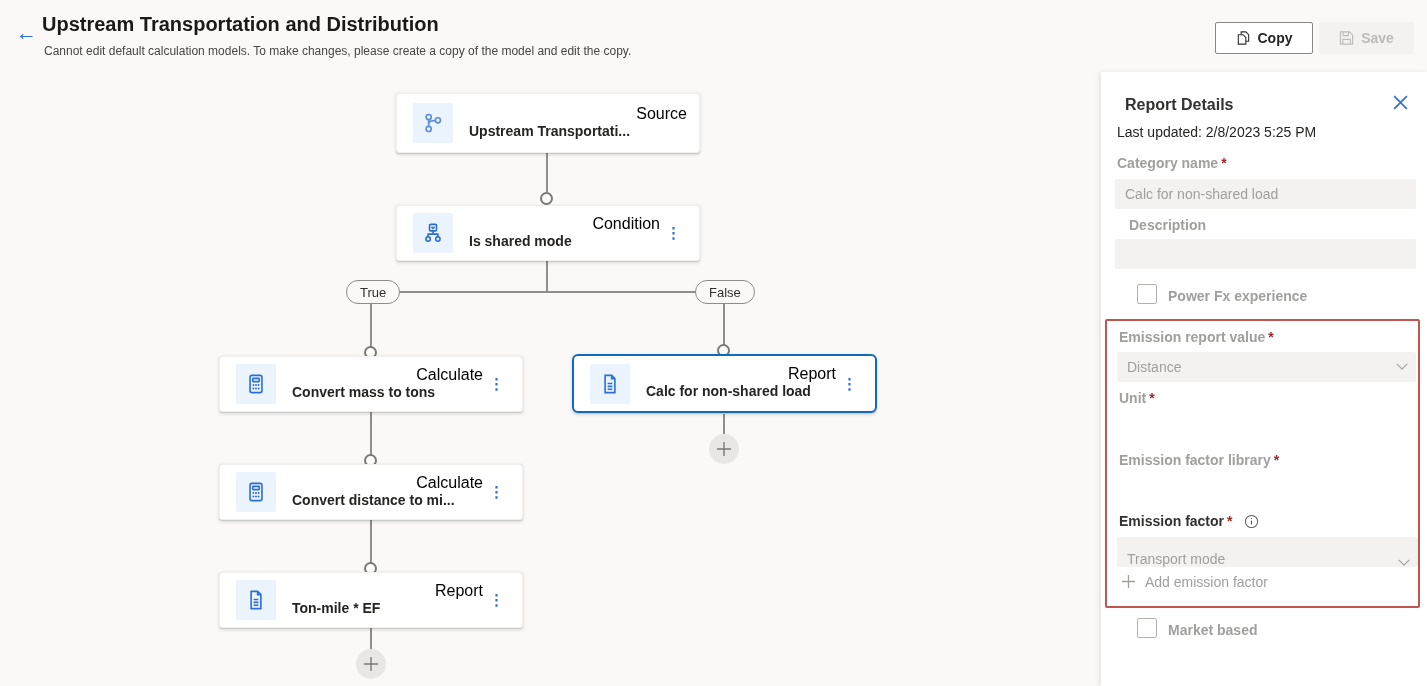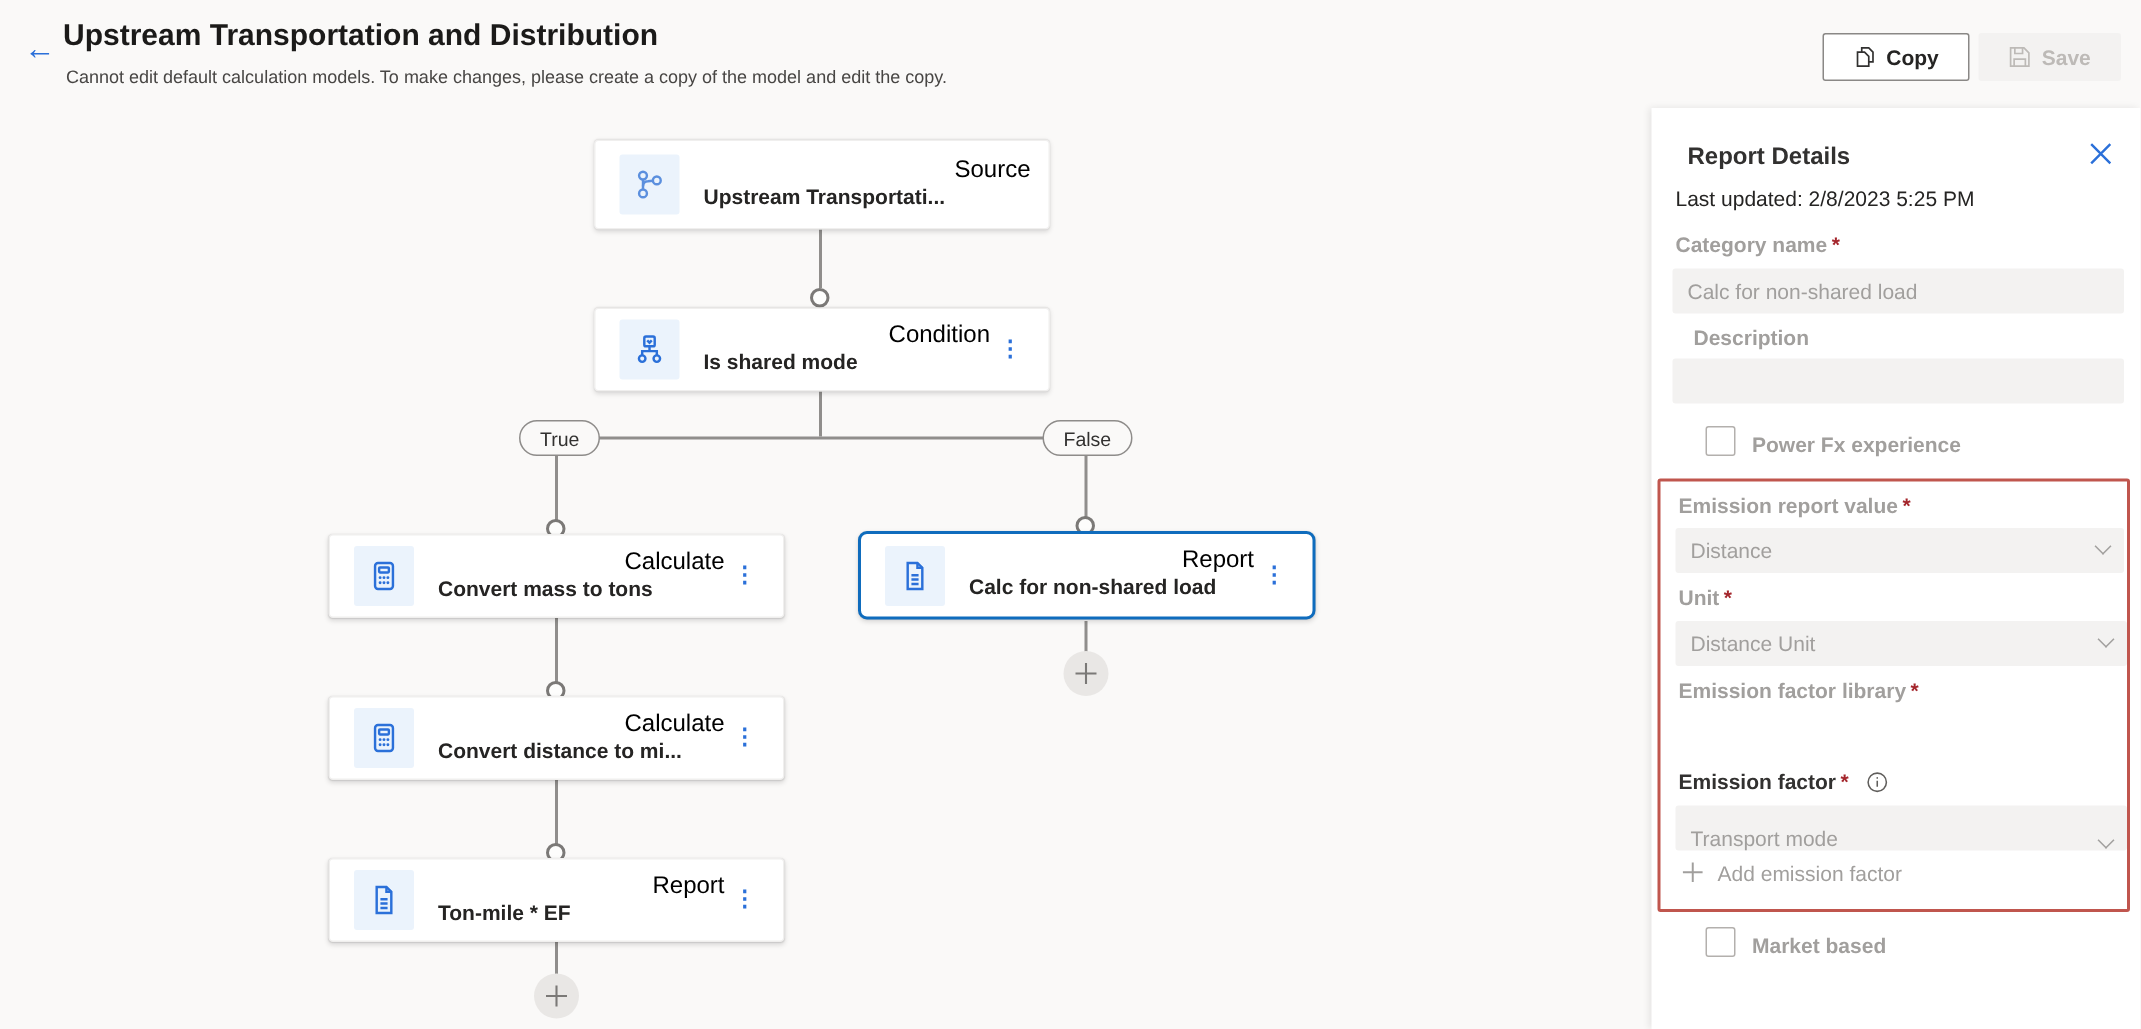--- a/index.html
+++ b/index.html
@@ -242,24 +242,20 @@
       <span>Emission report value</span><span class="req">*</span>
     </div>
     <div class="field" style="left:10px; top:31px; width:299px;">
       <span>Distance</span>
         <span class="chev"></span>
     </div>
 
     <div class="flabel" style="left:12px; top:69px;">
       <span>Unit</span><span class="req">*</span>
     </div>
-    <div class="field" style="left:10px; top:93px; width:301px;">
-      <span>Distance Unit</span>
-        <span class="chev"></span>
-    </div>
 
     <div class="flabel" style="left:12px; top:131px;">
       <span>Emission factor library</span><span class="req">*</span>
     </div>
 
     <div class="flabel dark" style="left:12px; top:192px;">
       <span>Emission factor</span><span class="req">*</span>
       <svg class="info-icon" width="15" height="15" viewBox="0 0 16 16" fill="none" stroke="#605e5c" stroke-width="1.1">
         <circle cx="8" cy="8" r="6.5"></circle>
           <path d="M8 7 V11.2"></path>

